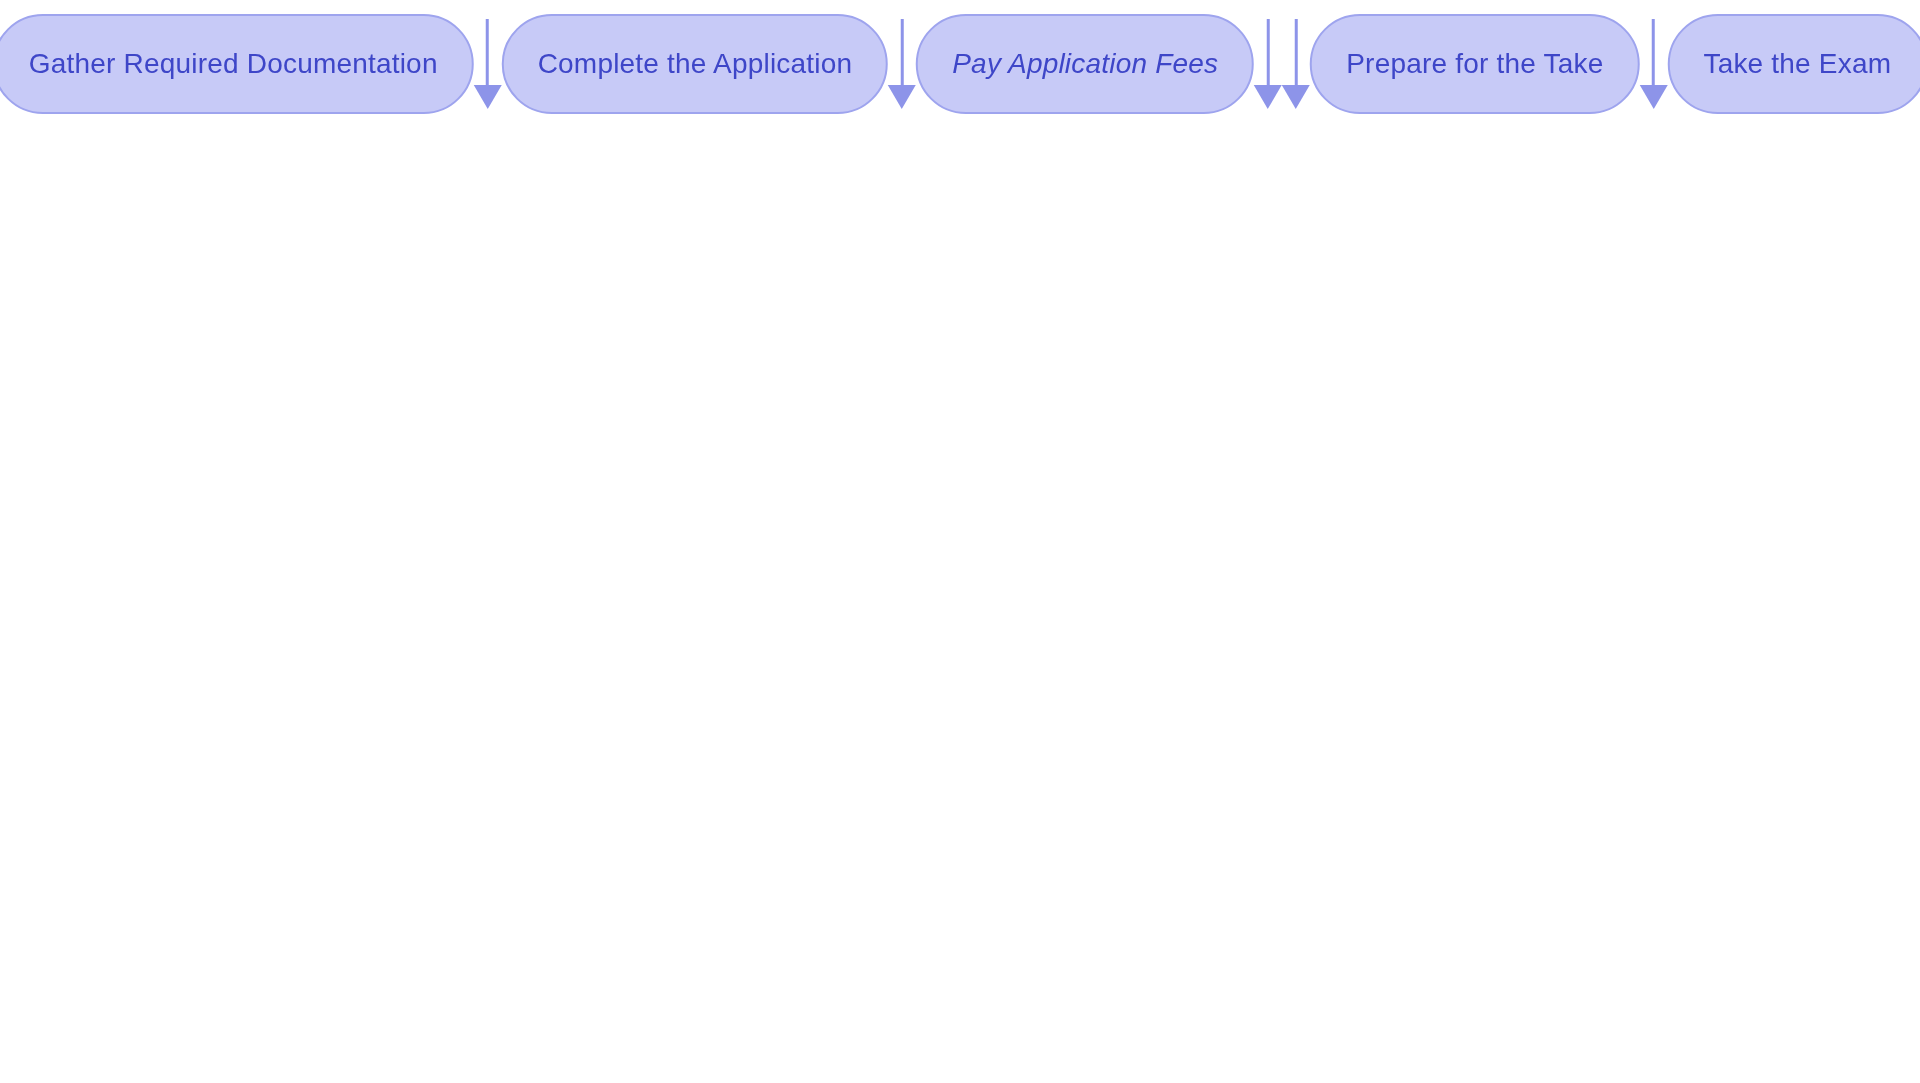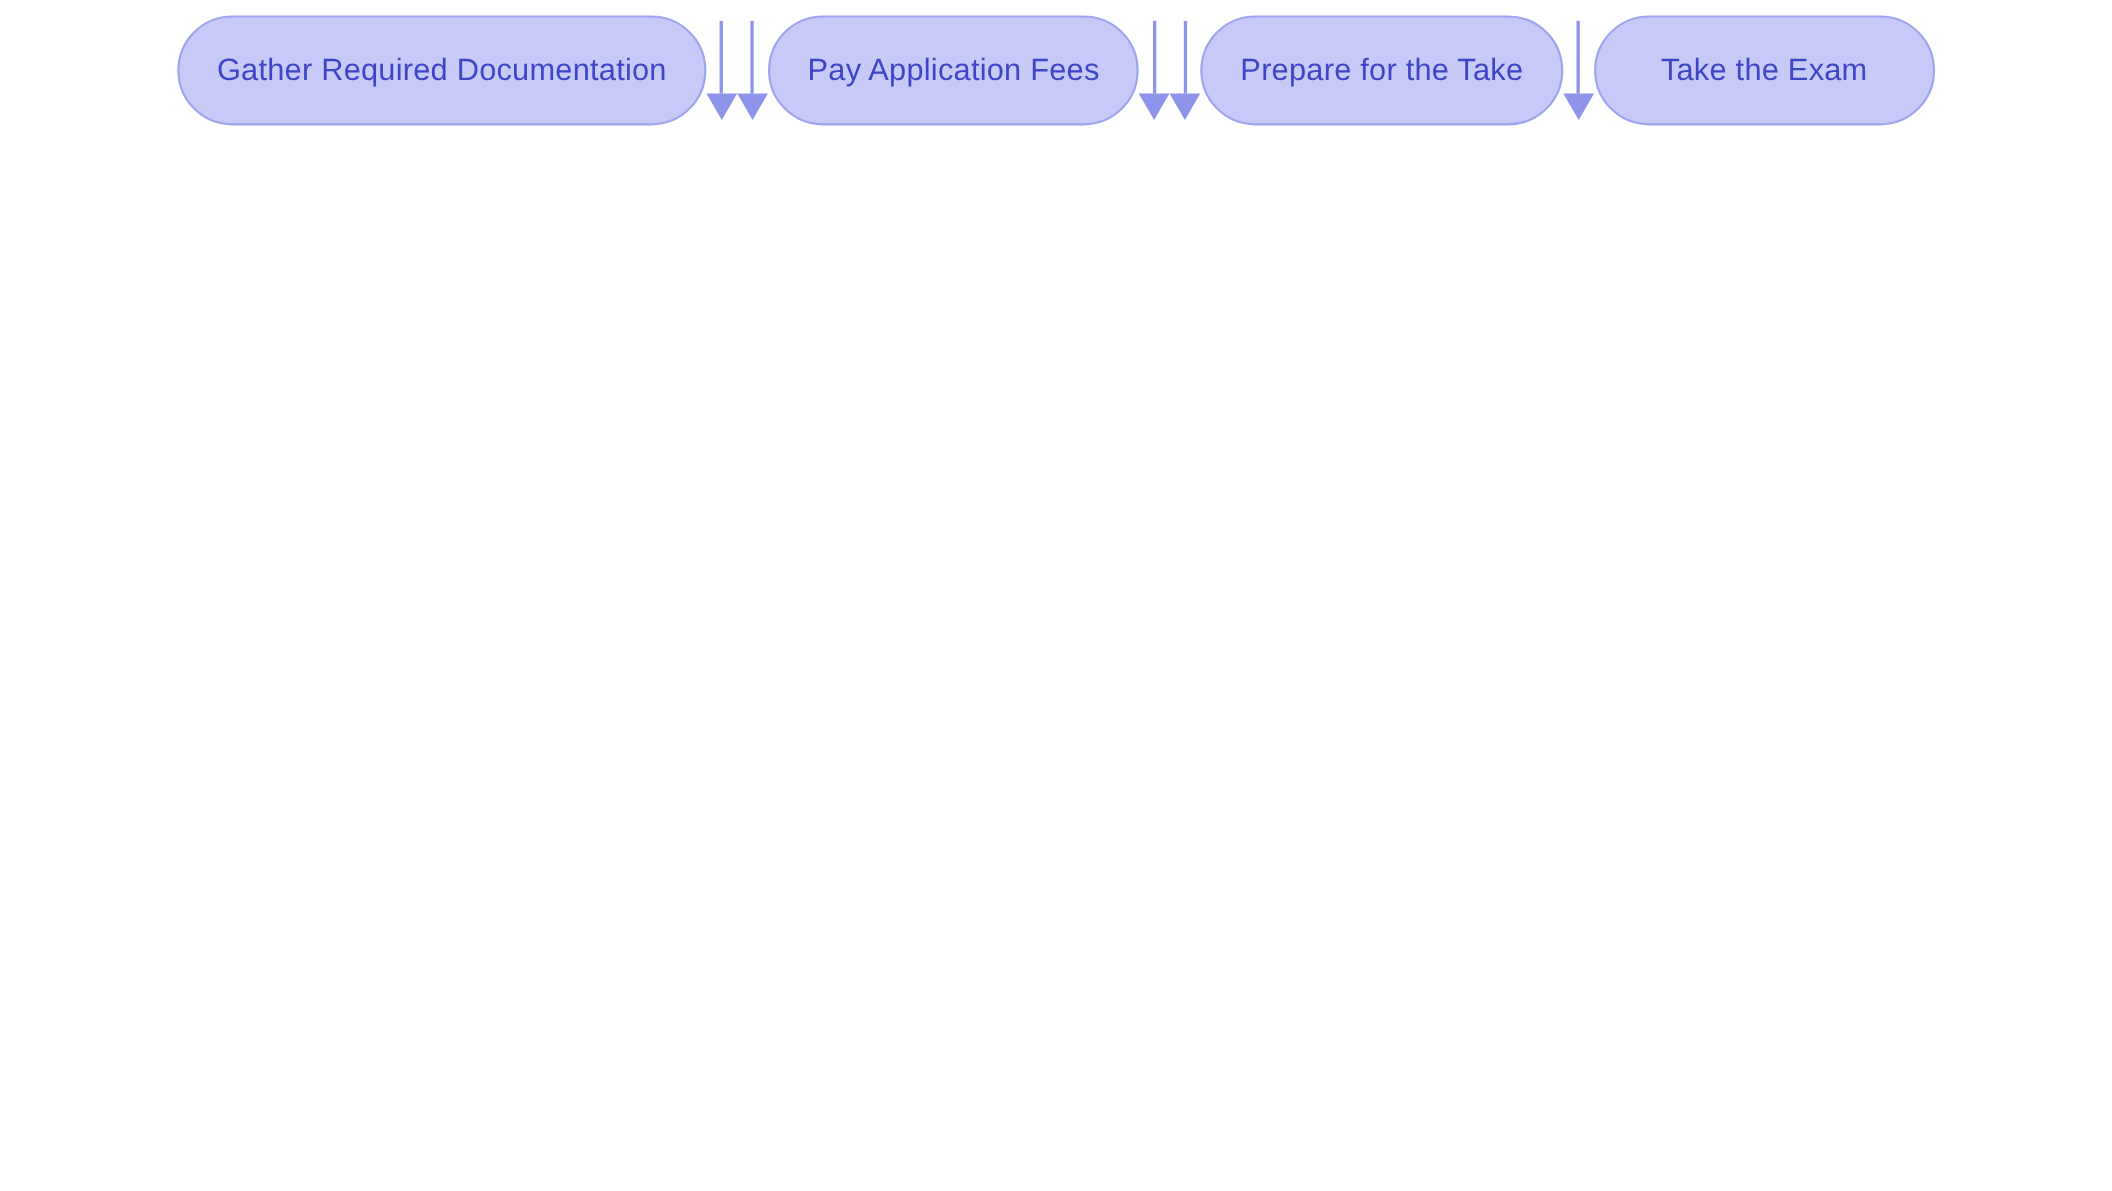--- a/index.html
+++ b/index.html
@@ -79,20 +79,23 @@
 
     <div class="flow-node">
       <span>Gather Required Documentation</span>
     </div>
 
     <div class="connector">
       <div class="arrow-line"></div>
       <div class="arrow-head"></div>
     </div>
 
+    <div class="flow-node">
+      <span>Complete the Application</span>
+    </div>
 
     <div class="connector">
       <div class="arrow-line"></div>
       <div class="arrow-head"></div>
     </div>
 
     <div class="flow-node">
       <span>Pay Application Fees</span>
     </div>
 

